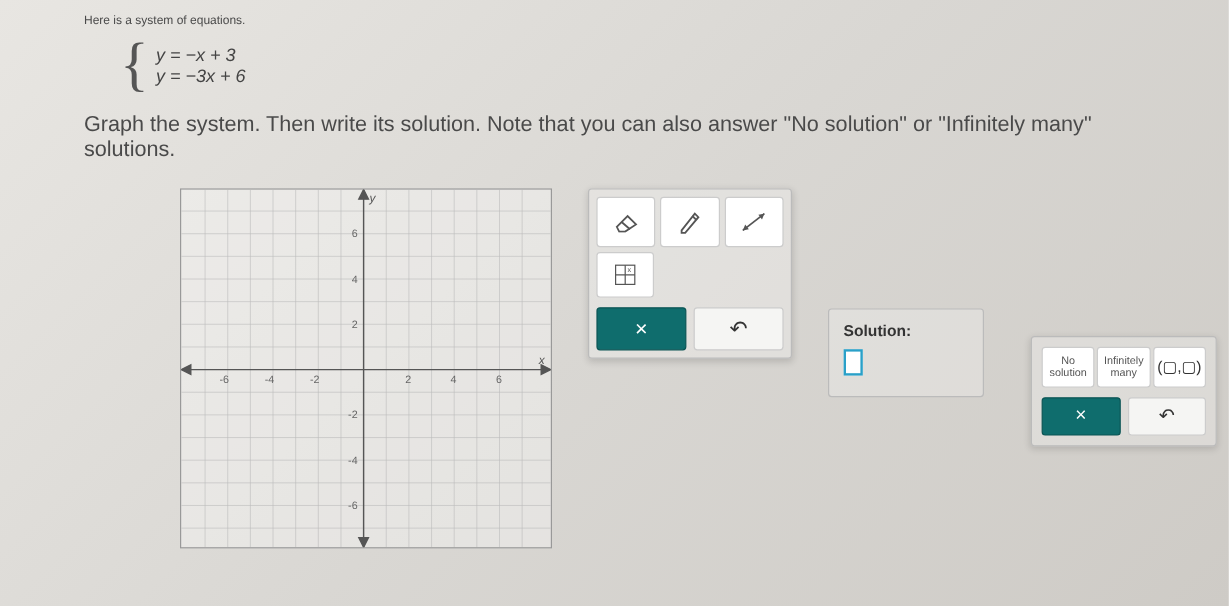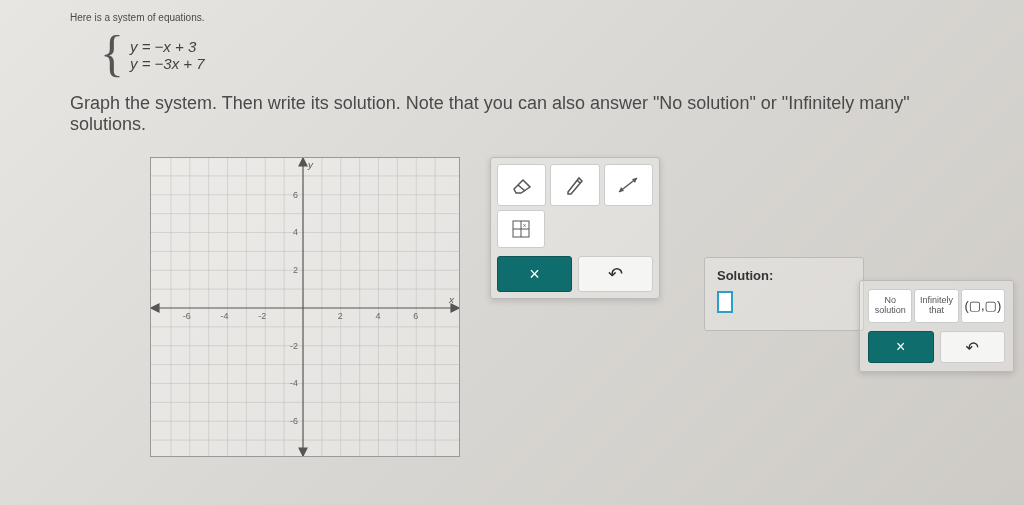--- a/index.html
+++ b/index.html
@@ -76,25 +76,24 @@
       font-size: 18px;
     }
     .btn-teal { background: #0f6d6d; color: #fff; border: 1px solid #0b5555; }
     .btn-light { background: #f5f5f3; color: #333; border: 1px solid #ccc; }
     
     .solution-panel {
       background: rgba(255,255,255,0.25);
       border: 1px solid #bbb;
       border-radius: 3px;
       padding: 10px 12px 14px 12px;
-      width: 160px;
+      width: 130px;
       font-size: 13px;
       position: relative;
       top: 100px;
-      margin-left: 14px;
     }
     .solution-title { font-weight: bold; color: #333; margin-bottom: 8px; }
     .solution-input {
       width: 16px;
       height: 22px;
       border: 2px solid #2aa0c8;
       background: #fff;
       display: inline-block;
     }
     
@@ -132,21 +131,21 @@
   </style>
 </head>
 <body>
 
 <div class="problem-intro">Here is a system of equations.</div>
 
 <div class="equations">
   <div class="brace">{</div>
   <div class="eq-stack">
     <span>y = −x + 3</span>
-    <span>y = −3x + 7</span>
+    <span>y = −3x + 6</span>
   </div>
 </div>
 
 <div class="instruction">Graph the system. Then write its solution. Note that you can also answer "No solution" or "Infinitely many" solutions.</div>
 
 <div class="work-area">
 
   <div class="graph-box">
     <svg class="graph-svg" viewBox="0 0 310 300">
 
@@ -255,21 +254,21 @@
 
   <div class="solution-panel">
     <div class="solution-title">Solution:</div>
     <div class="solution-input"></div>
   </div>
 </div>
 
 <div class="options-panel">
   <div class="opt-row">
     <div class="opt-btn">No solution</div>
-    <div class="opt-btn">Infinitely that</div>
+    <div class="opt-btn">Infinitely many</div>
     <div class="opt-btn pair">(▢,▢)</div>
   </div>
   <div class="options-actions">
     <div class="action-btn btn-teal">
       <span>×</span>
     </div>
     <div class="action-btn btn-light">
       <span>↶</span>
     </div>
   </div>

